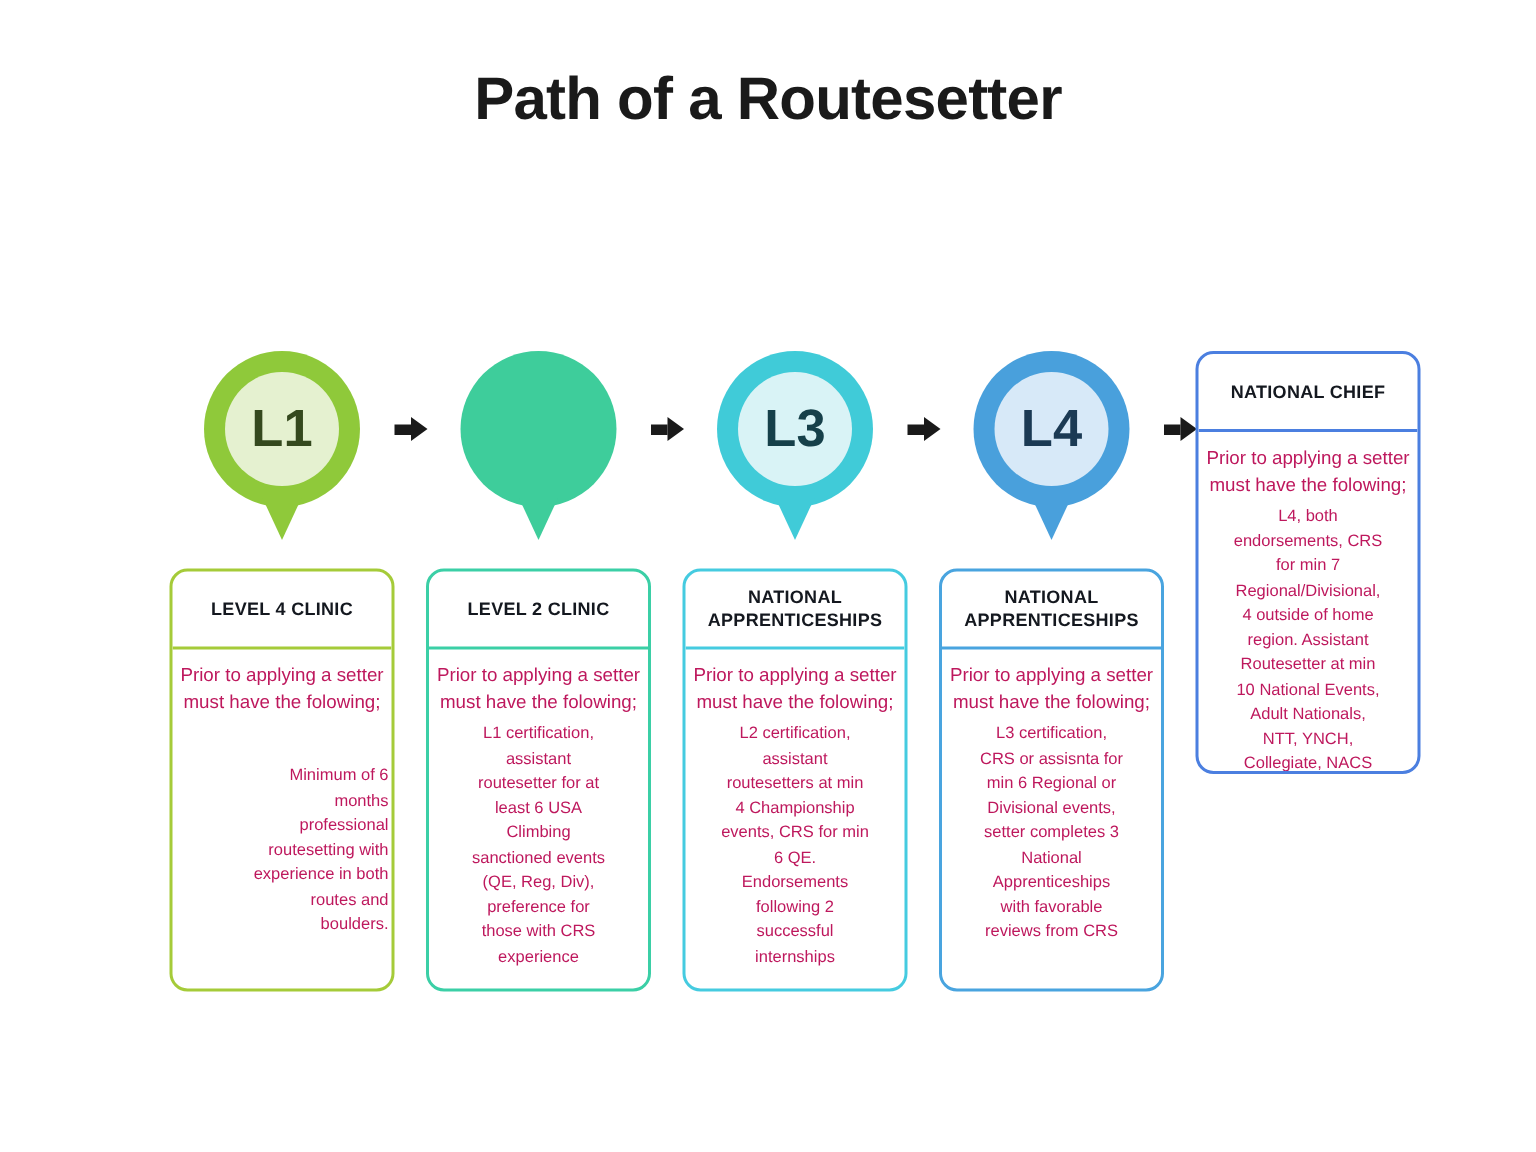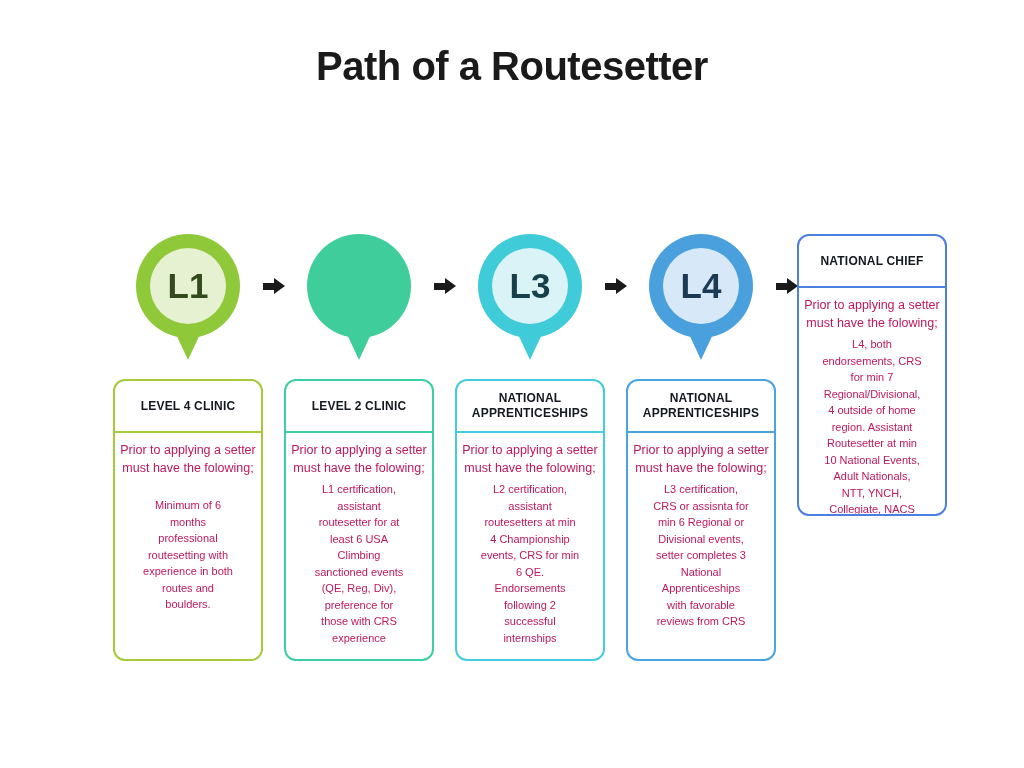--- a/index.html
+++ b/index.html
@@ -134,21 +134,21 @@
     font-size: 12.5px;
     line-height: 18px;
     white-space: pre-line;
   }
   .card-details {
     font-size: 11px;
     line-height: 16.5px;
     white-space: pre-line;
     margin-top: 4px;
   }
-  .level-col:first-child .card-details { margin-top: 20px; }
+  .level-col:first-child .card-details { margin-top: 32px; text-align: right; }
 </style>
 </head>
 <body>
 
 <div class="page">
   <h1 class="main-title">Path of a Routesetter</h1>
   <div class="levels-row">
   <div class="level-col" style="--ring: #8fc93a; --inner: #e5f1d0; --badge-text: #35491e; --border: #a5cb39;">
     <div class="pin">
       <div class="pin-ring"></div>

